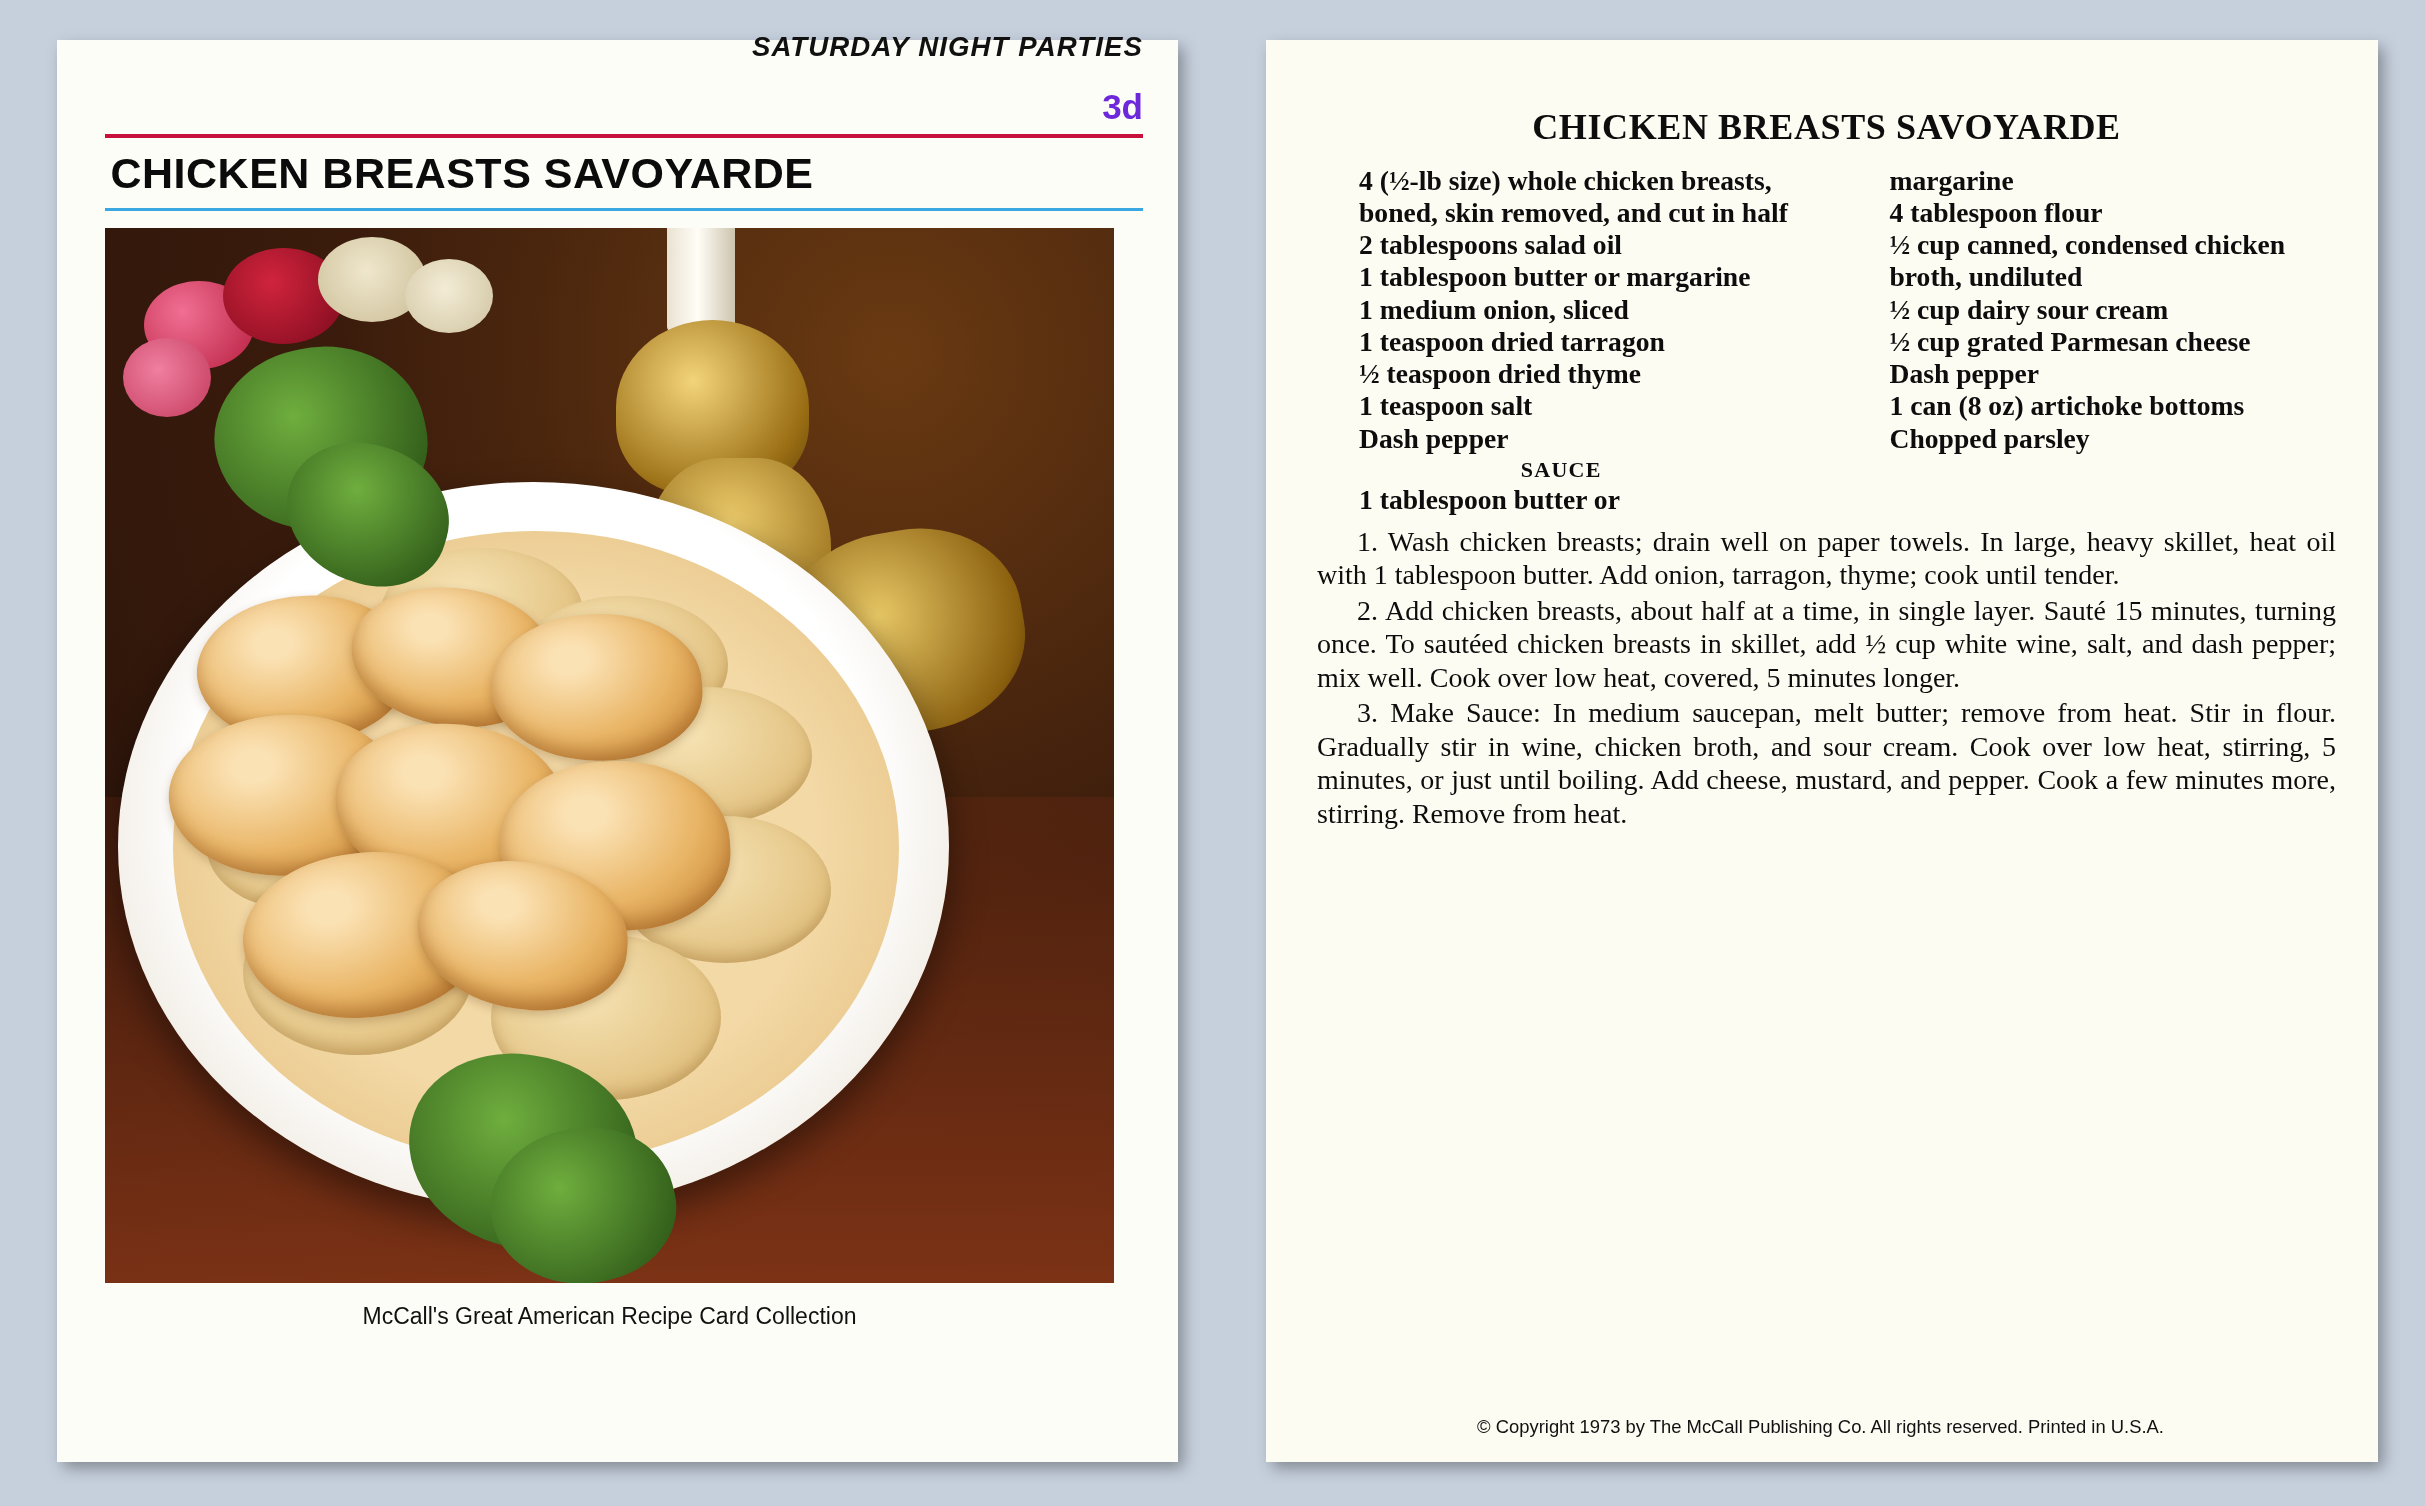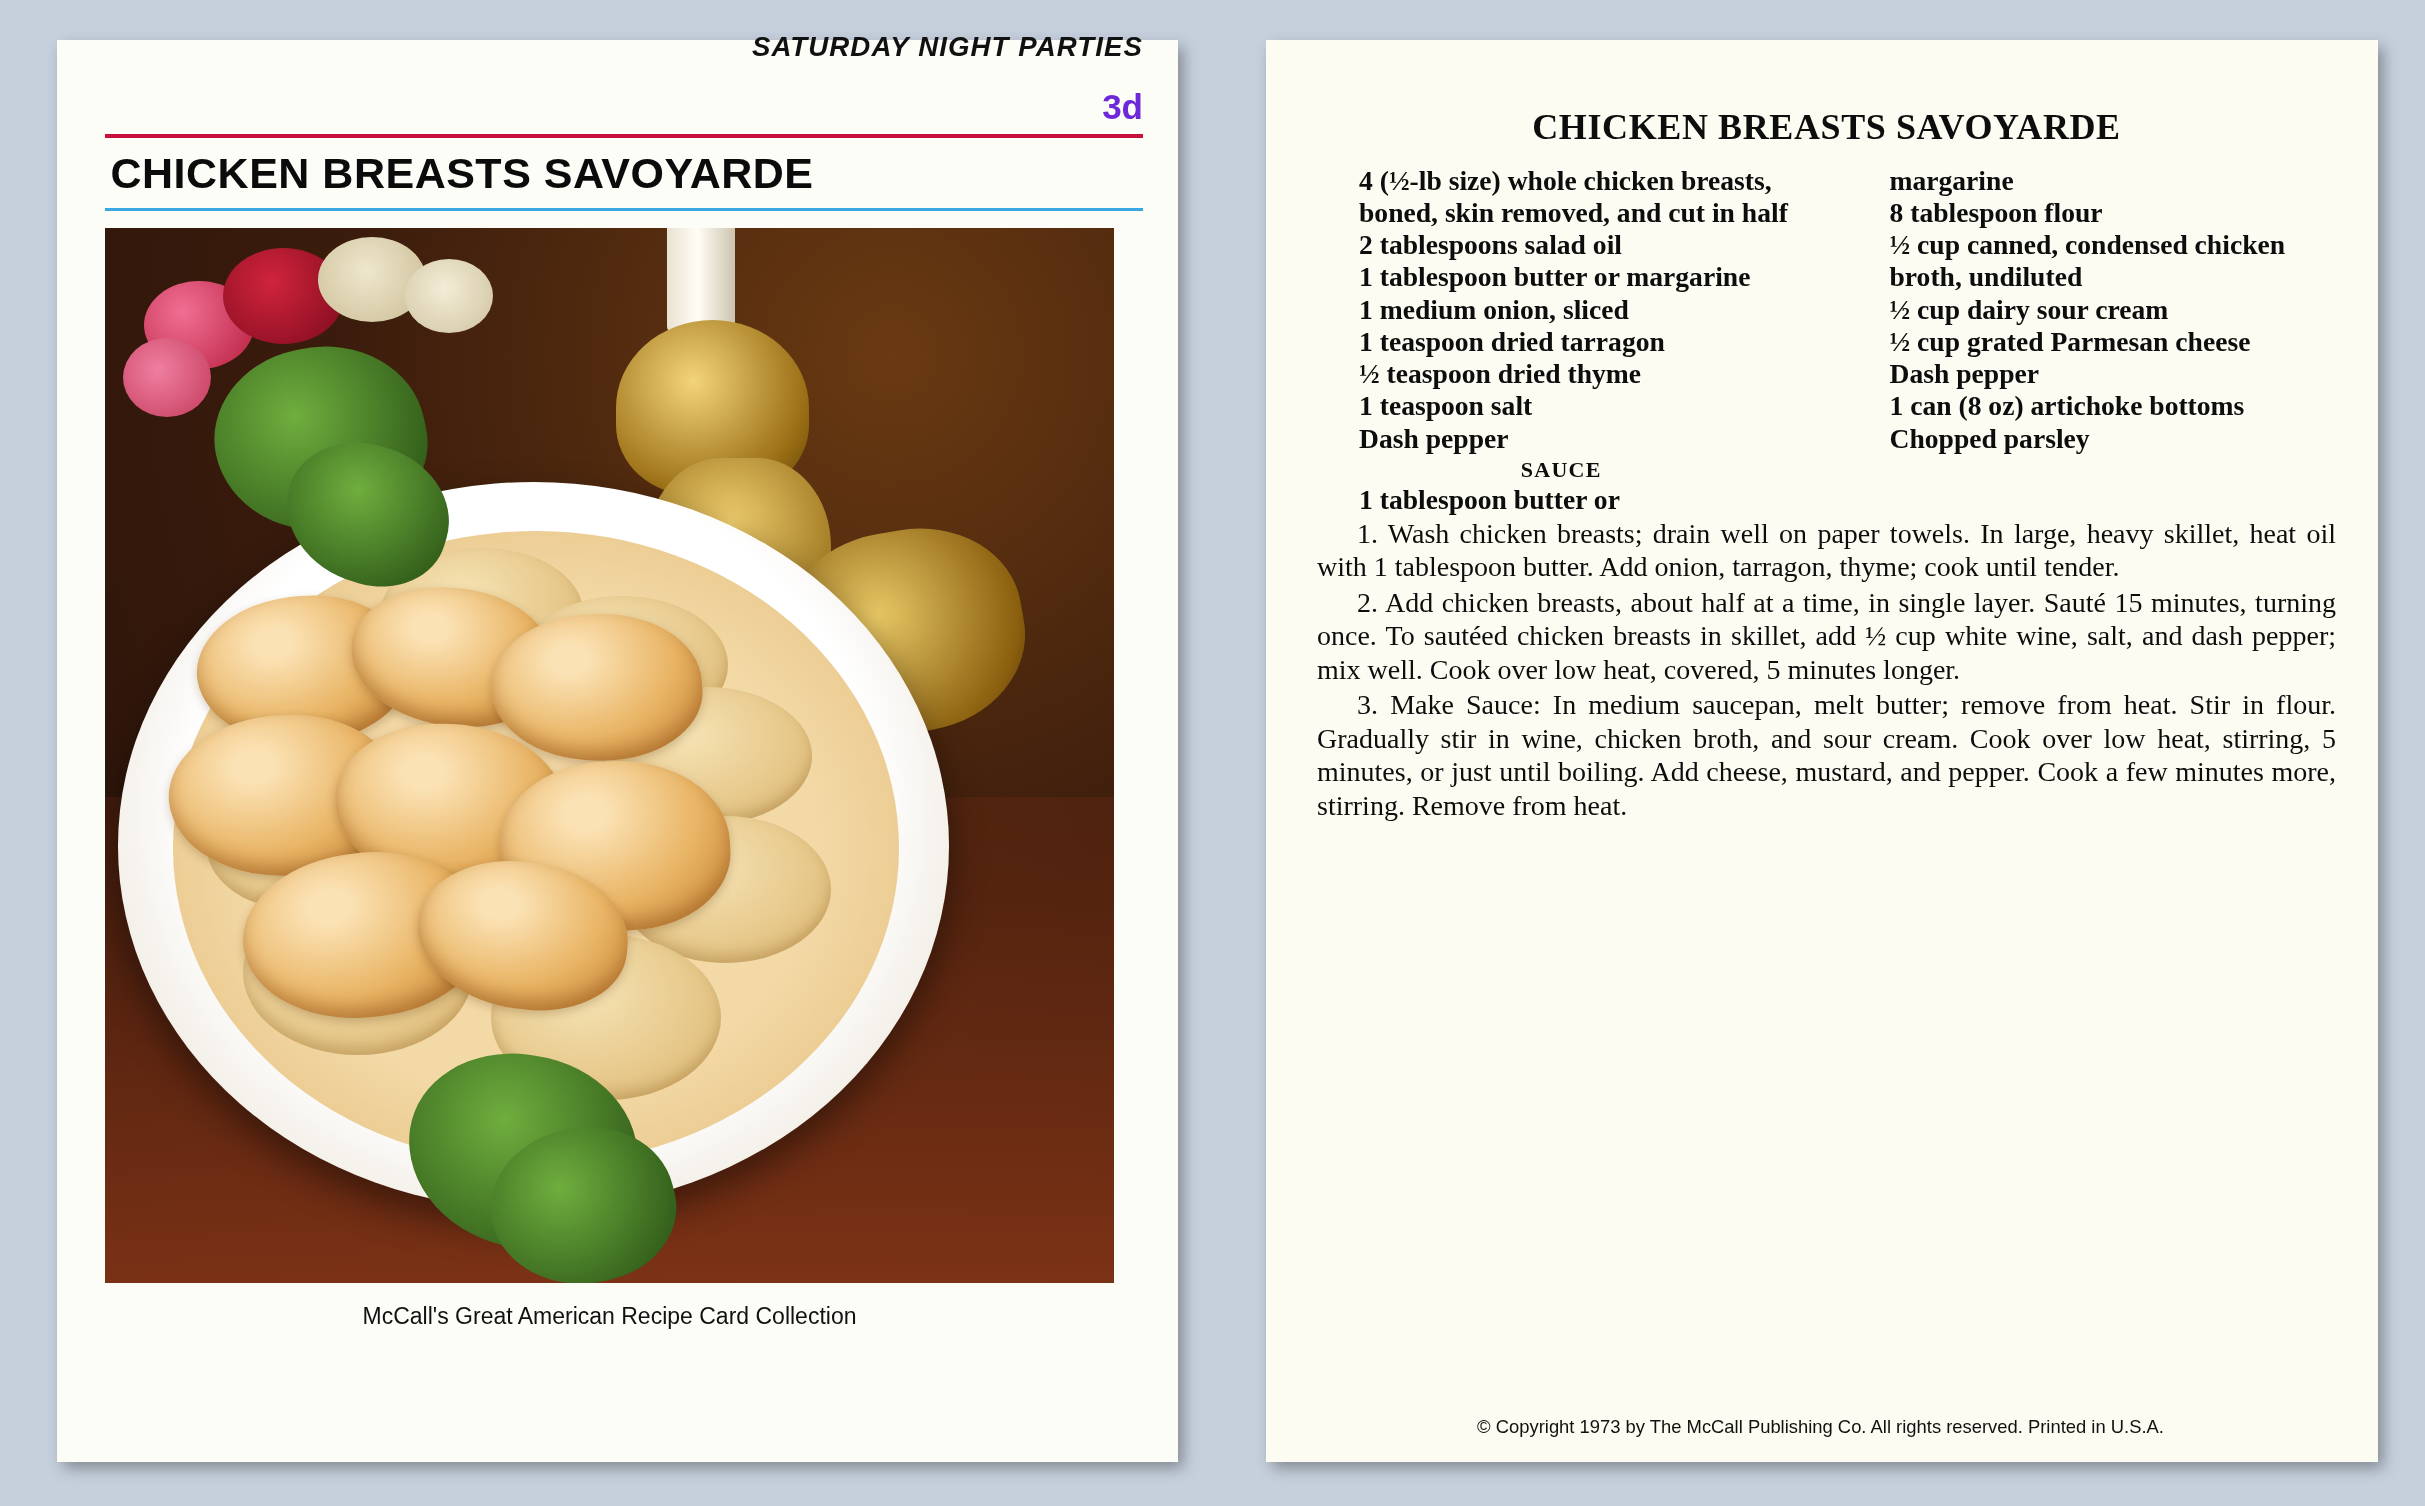--- a/index.html
+++ b/index.html
@@ -225,21 +225,21 @@
     padding-left: 42px;
   }
   .sauce-head {
     font-weight: bold;
     font-size: 22px;
     letter-spacing: 1.3px;
     text-align: center;
     padding: 1.8px 0 1.8px 0;
   }
   .steps {
-    margin-top: 0;
+    margin-top: 8px;
     font-size: 28px;
     line-height: 1.2;
     text-align: justify;
   }
   .step { text-indent: 40px; margin-bottom: 1.8px; }
   .copyright {
     position: absolute;
     left: 0; right: 12px; bottom: 0;
     text-align: center;
     font-family: "Liberation Sans", sans-serif;
@@ -322,21 +322,21 @@
           <div class="ing-item">1 medium onion, sliced</div>
           <div class="ing-item">1 teaspoon dried tarragon</div>
           <div class="ing-item">½ teaspoon dried thyme</div>
           <div class="ing-item">1 teaspoon salt</div>
           <div class="ing-item">Dash pepper</div>
           <div class="sauce-head">SAUCE</div>
           <div class="ing-item">1 tablespoon butter or</div>
         </div>
         <div class="ing-col">
           <div class="ing-item">margarine</div>
-          <div class="ing-item">8 tablespoon flour</div>
+          <div class="ing-item">4 tablespoon flour</div>
           <div class="ing-item">½ cup canned, condensed chicken broth, undiluted</div>
           <div class="ing-item">½ cup dairy sour cream</div>
           <div class="ing-item">½ cup grated Parmesan cheese</div>
           <div class="ing-item">Dash pepper</div>
           <div class="ing-item">1 can (8 oz) artichoke bottoms</div>
           <div class="ing-item">Chopped parsley</div>
         </div>
       </div>
 
       <div class="steps">

